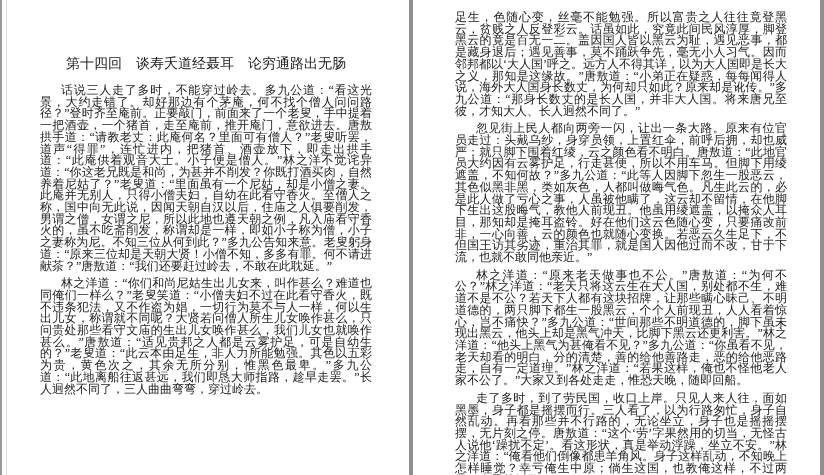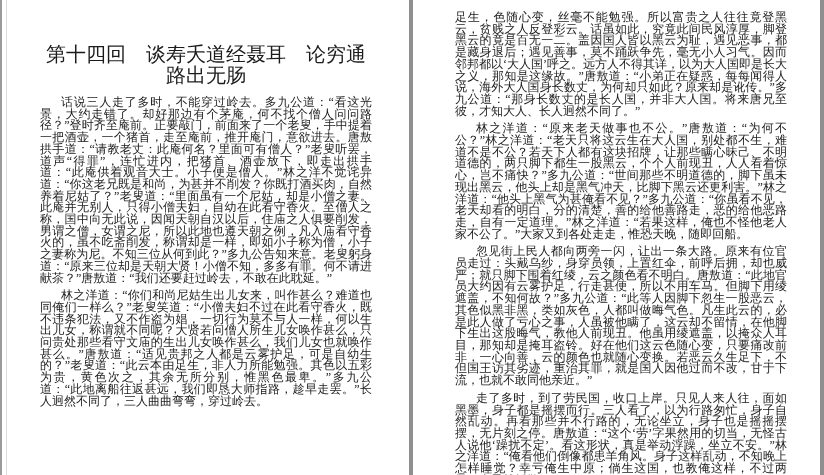--- a/index.html
+++ b/index.html
@@ -55,25 +55,25 @@
     left: 8px;
     width: 401px;
     padding: 36px 37px 0 32px;
   }
   .page-right {
     left: 413px;
     width: 407px;
     padding: 12px 33px 0 42px;
   }
   .chapter-title {
-    font-size: 20px;
+    font-size: 14px;
     font-weight: normal;
     line-height: 21px;
     text-align: center;
-    margin: 8px 0 11px 0;
+    margin: 17px 0 11px 0;
     letter-spacing: 0;
   }
   .bodytext p {
     font-size: 12px;
     line-height: 11.7px;
     text-align: justify;
     text-indent: 21px;
     margin: 0 0 6px 0;
     word-break: break-all;
   }
@@ -90,22 +90,22 @@
     <h1 class="chapter-title">第十四回　谈寿夭道经聂耳　论穷通路出无肠</h1>
     <div class="bodytext">
       <p>话说三人走了多时，不能穿过岭去。多九公道：“看这光景，大约走错了。却好那边有个茅庵，何不找个僧人问问路径？”登时齐至庵前。正要敲门，前面来了一个老叟，手中提着一把酒壶，一个猪首，走至庵前，推开庵门，意欲进去。唐敖拱手道：“请教老丈：此庵何名？里面可有僧人？”老叟听罢，道声“得罪”，连忙进内，把猪首、酒壶放下，即走出拱手道：“此庵供着观音大士。小子便是僧人。”林之洋不觉诧异道：“你这老兄既是和尚，为甚并不削发？你既打酒买肉，自然养着尼姑了？”老叟道：“里面虽有一个尼姑，却是小僧之妻。此庵并无别人，只得小僧夫妇，自幼在此看守香火。至僧人之称，国中向无此说，因闻天朝自汉以后，住庙之人俱要削发，男谓之僧，女谓之尼，所以此地也遵天朝之例，凡入庙看守香火的，虽不吃斋削发，称谓却是一样，即如小子称为僧，小子之妻称为尼。不知三位从何到此？”多九公告知来意。老叟躬身道：“原来三位却是天朝大贤！小僧不知，多多有罪。何不请进献茶？”唐敖道：“我们还要赶过岭去，不敢在此耽延。”</p>
       <p>林之洋道：“你们和尚尼姑生出儿女来，叫作甚么？难道也同俺们一样么？”老叟笑道：“小僧夫妇不过在此看守香火，既不违条犯法，又不作盗为娼，一切行为莫不与人一样，何以生出儿女，称谓就不同呢？大贤若问僧人所生儿女唤作甚么，只问贵处那些看守文庙的生出儿女唤作甚么，我们儿女也就唤作甚么。”唐敖道：“适见贵邦之人都是云雾护足，可是自幼生的？”老叟道：“此云本由足生，非人力所能勉强。其色以五彩为贵，黄色次之，其余无所分别，惟黑色最卑。”多九公道：“此地离船往返甚远，我们即恳大师指路，趁早走罢。”长人迥然不同了，三人曲曲弯弯，穿过岭去。</p>
     </div>
   </div>
 
   <div class="page page-right">
     <div class="bodytext">
       <p class="cont">足生，色随心变，丝毫不能勉强。所以富贵之人往往竟登黑云，贫贱之人反登彩云。话虽如此，究竟此间民风淳厚，脚登黑云的竟是百无一二。盖因国人皆以黑云为耻，遇见恶事，都是藏身退后；遇见善事，莫不踊跃争先，毫无小人习气。因而邻邦都以‘大人国’呼之。远方人不得其详，以为大人国即是长大之义，那知是这缘故。”唐敖道：“小弟正在疑惑，每每闻得人说，海外大人国身长数丈，为何却只如此？原来却是讹传。”多九公道：“那身长数丈的是长人国，并非大人国。将来唐兄至彼，才知大人、长人迥然不同了。”</p>
+      <p>忽见街上民人都向两旁一闪，让出一条大路。原来有位官员走过：头戴乌纱，身穿员领，上置红伞，前呼后拥，却也威严；就只脚下围着红绫，云之颜色看不明白。唐敖道：“此地官员大约因有云雾护足，行走甚便，所以不用车马。但脚下用绫遮盖，不知何故？”多九公道：“此等人因脚下忽生一股恶云，其色似黑非黑，类如灰色，人都叫做晦气色。凡生此云的，必是此人做了亏心之事，人虽被他瞒了，这云却不留情，在他脚下生出这股晦气，教他人前现丑。他虽用绫遮盖，以掩众人耳目，那知却是掩耳盗铃。好在他们这云色随心变，只要痛改前非，一心向善，云的颜色也就随心变换。若恶云久生足下，不但国王访其劣迹，重治其罪，就是国人因他过而不改，甘于下流，也就不敢同他亲近。”</p>
       <p>林之洋道：“原来老天做事也不公。”唐敖道：“为何不公？”林之洋道：“老天只将这云生在大人国，别处都不生，难道不是不公？若天下人都有这块招牌，让那些瞒心昧己、不明道德的，两只脚下都生一股黑云，个个人前现丑，人人看着惊心，岂不痛快？”多九公道：“世间那些不明道德的，脚下虽未现出黑云，他头上却是黑气冲天，比脚下黑云还更利害。”林之洋道：“他头上黑气为甚俺看不见？”多九公道：“你虽看不见，老天却看的明白，分的清楚，善的给他善路走，恶的给他恶路走，自有一定道理。”林之洋道：“若果这样，俺也不怪他老人家不公了。”大家又到各处走走，惟恐天晚，随即回船。</p>
-      <p>忽见街上民人都向两旁一闪，让出一条大路。原来有位官员走过：头戴乌纱，身穿员领，上置红伞，前呼后拥，却也威严；就只脚下围着红绫，云之颜色看不明白。唐敖道：“此地官员大约因有云雾护足，行走甚便，所以不用车马。但脚下用绫遮盖，不知何故？”多九公道：“此等人因脚下忽生一股恶云，其色似黑非黑，类如灰色，人都叫做晦气色。凡生此云的，必是此人做了亏心之事，人虽被他瞒了，这云却不留情，在他脚下生出这股晦气，教他人前现丑。他虽用绫遮盖，以掩众人耳目，那知却是掩耳盗铃。好在他们这云色随心变，只要痛改前非，一心向善，云的颜色也就随心变换。若恶云久生足下，不但国王访其劣迹，重治其罪，就是国人因他过而不改，甘于下流，也就不敢同他亲近。”</p>
       <p>走了多时，到了劳民国，收口上岸。只见人来人往，面如黑墨，身子都是摇摆而行。三人看了，以为行路匆忙，身子自然乱动。再看那些并不行路的，无论坐立，身子也是摇摇摆摆，无片刻之停。唐敖道：“这个‘劳’字果然用的切当，无怪古人说他‘躁扰不定’。看这形状，真是举动浮躁，坐立不安。”林之洋道：“俺看他们倒像都患羊角风。身子这样乱动，不知晚上怎样睡觉？幸亏俺生中原；倘生这国，也教俺这样，不过两天，身子就摇散了。”</p>
     </div>
   </div>
 
   <div class="edge-left"></div>
   <div class="edge-left-inner"></div>
   <div class="divider-center"></div>
   <div class="edge-right"></div>
 
 </div>

